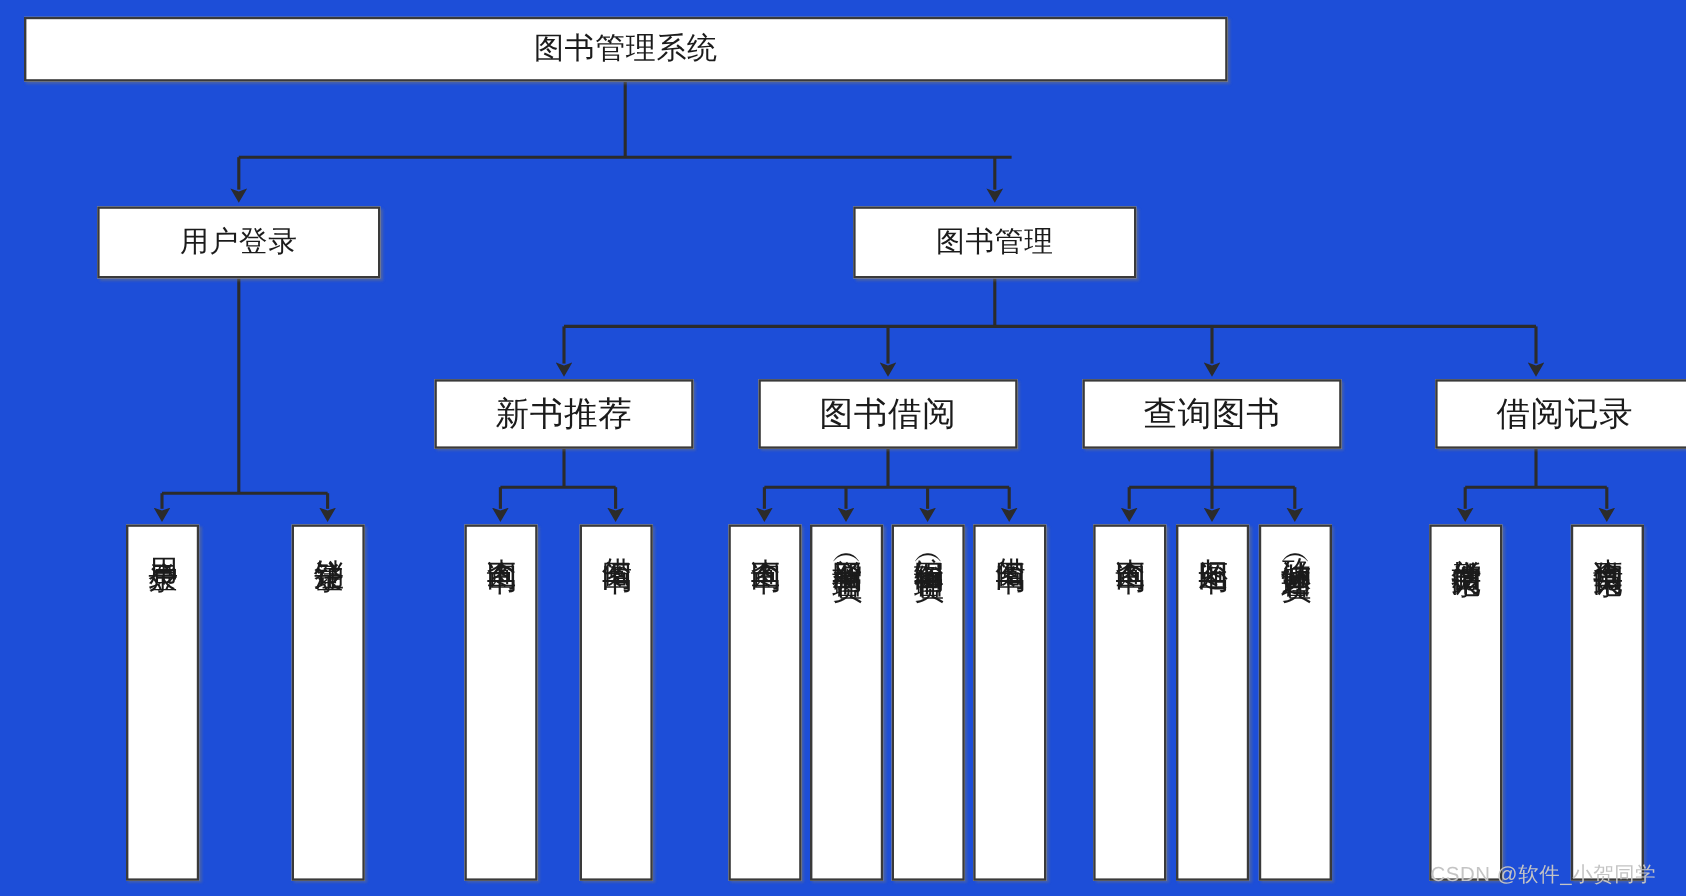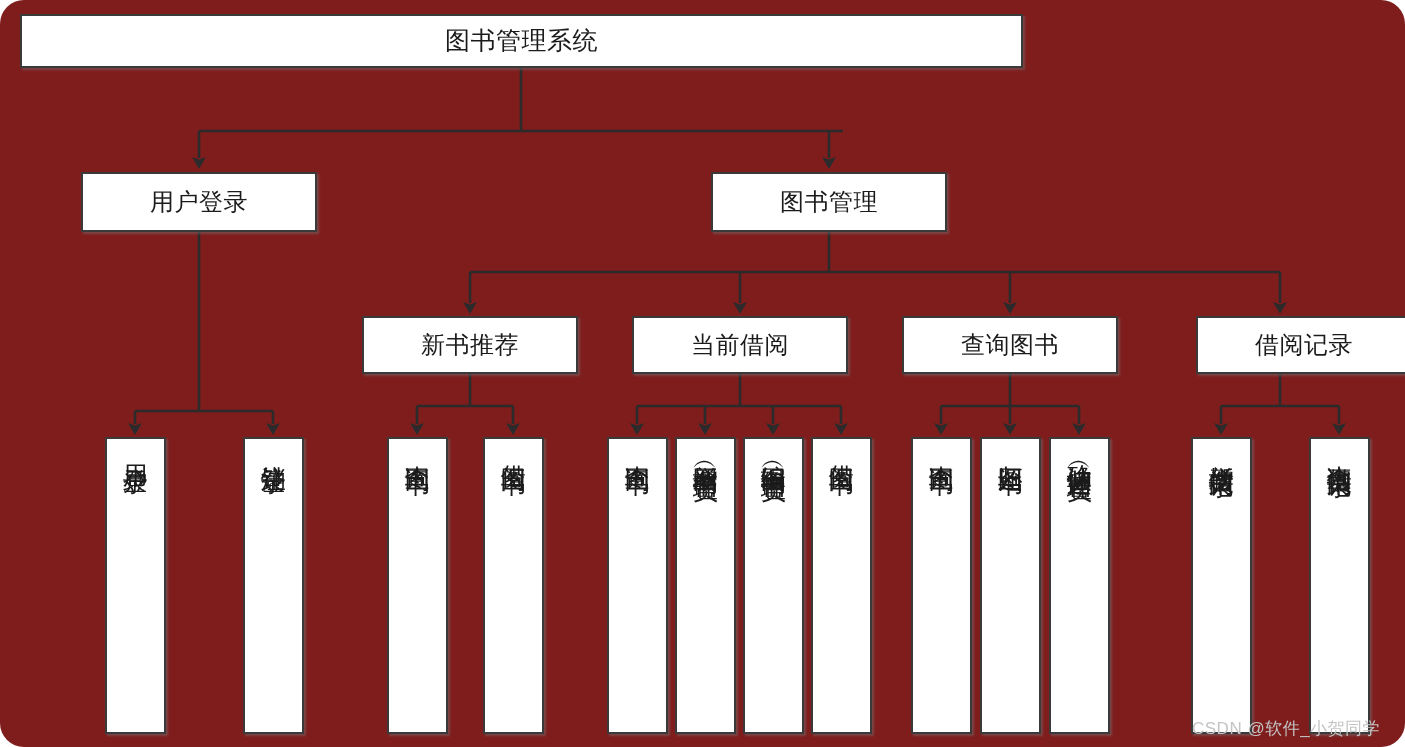--- a/index.html
+++ b/index.html
@@ -8,23 +8,22 @@
     padding: 0;
     background: #ffffff;
   }
   body {
     font-family: "Liberation Sans", "DejaVu Sans", sans-serif;
   }
   #canvas {
     position: relative;
     width: 1405px;
     height: 747px;
-    background: #7f1d1d;
+    background: #1d4ed8;
     overflow: hidden;
-    border-radius: 24px;
   }
   #wires {
     position: absolute;
     left: 0;
     top: 0;
     width: 1405px;
     height: 747px;
     pointer-events: none;
   }
   .node {
@@ -40,21 +39,21 @@
   }
   .node .label {
     display: block;
     text-align: center;
     line-height: 1.18;
     white-space: nowrap;
     letter-spacing: 0.5px;
   }
   .node-root .label { font-size: 25px; }
   .node-l2 .label   { font-size: 24px; }
-  .node-l3 .label   { font-size: 24px; }
+  .node-l3 .label   { font-size: 28px; }
 
   
   .node-leaf {
     align-items: flex-start;
     justify-content: center;
     padding-top: 6px;
   }
   .node-leaf .label {
     writing-mode: vertical-rl;
     text-orientation: upright;
@@ -139,21 +138,21 @@
     <span class="label">用户登录</span>
   </div>
   <div class="node node-l2" style="left:711px; top:172px; width:236px; height:60px;align-items:center;">
     <span class="label">图书管理</span>
   </div>
 
   <div class="node node-l3" style="left:362px; top:316px; width:216px; height:58px;">
     <span class="label">新书推荐</span>
   </div>
   <div class="node node-l3" style="left:632px; top:316px; width:216px; height:58px;">
-    <span class="label">当前借阅</span>
+    <span class="label">图书借阅</span>
   </div>
   <div class="node node-l3" style="left:902px; top:316px; width:216px; height:58px;">
     <span class="label">查询图书</span>
   </div>
   <div class="node node-l3" style="left:1172px; top:316px; width:216px; height:58px;margin-left:24px;">
     <span class="label">借阅记录</span>
   </div>
 
   <div class="node node-leaf" style="left:105px; top:437px; width:61px; height:297px;">
     <span class="label">用户登录</span>

